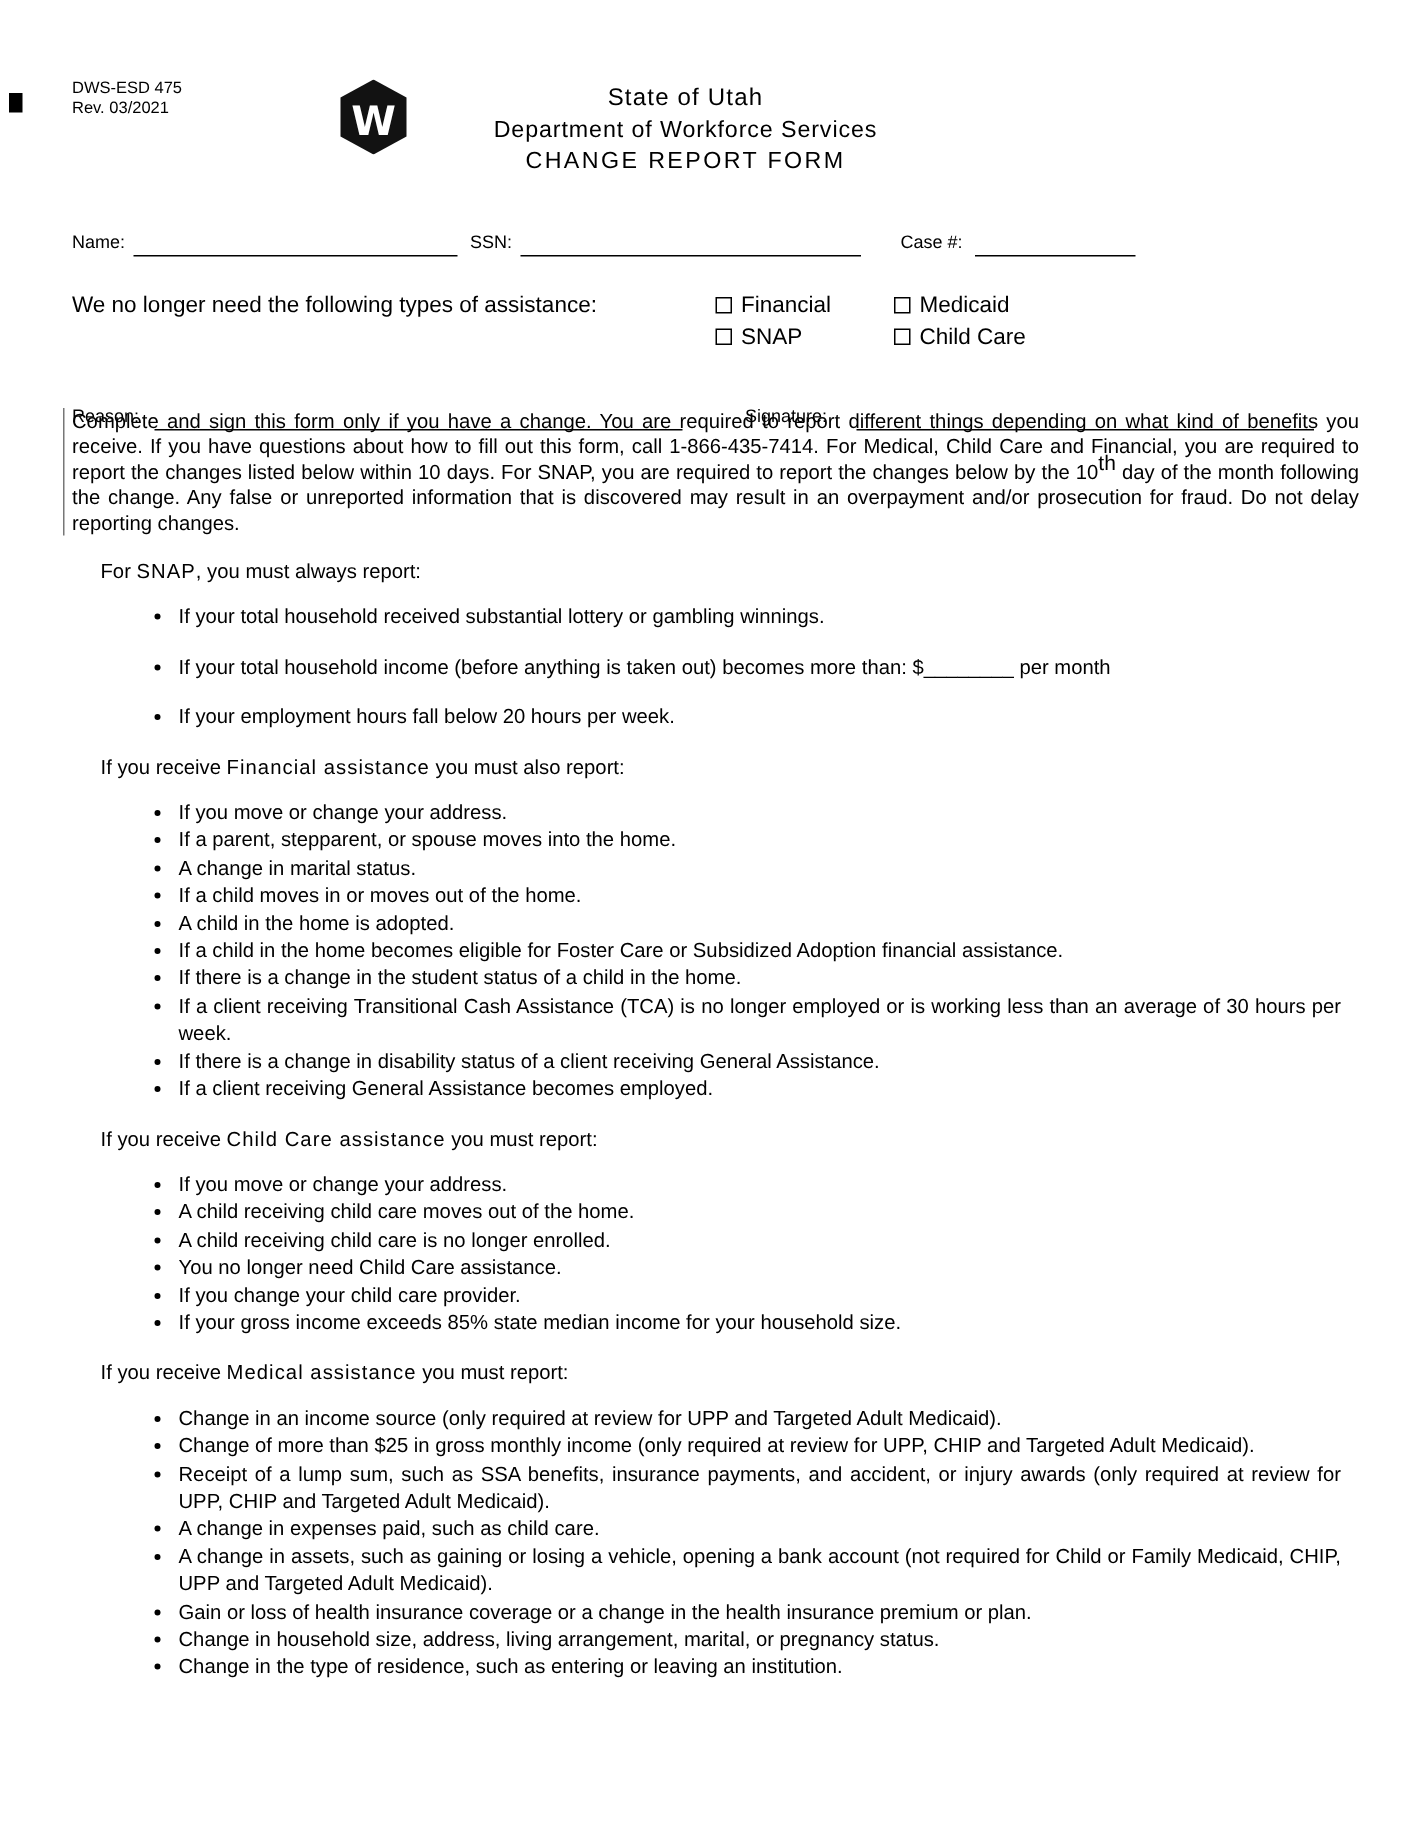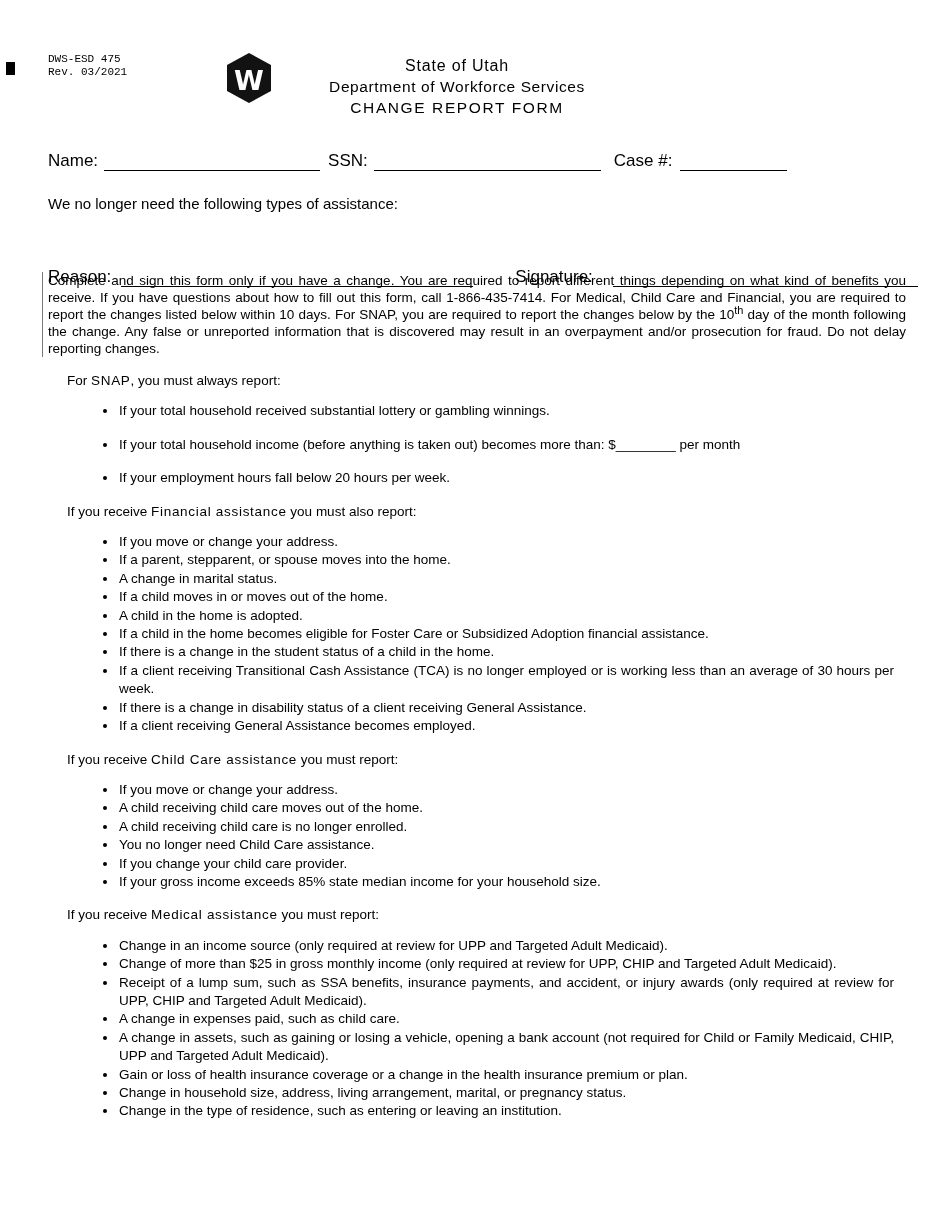--- a/index.html
+++ b/index.html
@@ -4,54 +4,54 @@
 <title>Change Report Form</title>
 <style>
   * { box-sizing: border-box; }
   html, body { margin: 0; padding: 0; background: #ffffff; }
   .page {
     position: relative; width: 950px; height: 1230px; background: #fff;
     font-family: "Liberation Sans", sans-serif; color: #000; overflow: hidden;
   }
   .reg-mark { position: absolute; left: 6px; top: 62px; width: 9px; height: 13px; background: #000; }
 
-  .form-id { position: absolute; left: 48px; top: 53px; font-size: 11px; line-height: 13px; font-family: Liberation Mono, monospace; }
+  .form-id { position: absolute; left: 48px; top: 53px; font-size: 11px; line-height: 13px; }
 
   .logo { position: absolute; left: 226px; top: 53px; width: 46px; height: 50px; }
 
   .titles { position: absolute; left: 0; top: 55px; width: 100%; text-align: center; transform: translateX(-18px); }
   .t1 { font-size: 16px;   letter-spacing: 0.8px; line-height: 21px; }
   .t2 { font-size: 15.5px; letter-spacing: 0.6px; line-height: 21px; }
   .t3 { font-size: 15.5px; letter-spacing: 1.6px; line-height: 22px; }
 
   .row { position: absolute; display: flex; align-items: flex-end; }
   .fields-row { top: 151px; left: 48px; }
   .reason-row { top: 251px; left: 48px; }
-  .lbl { font-size: 17px; line-height: 20px; white-space: nowrap; }
+  .lbl { font-size: 12px; line-height: 20px; white-space: nowrap; }
   .uline { display: inline-block; border-bottom: 1px solid #000; height: 20px; font-size: 13.5px; }
   .w-name   { width: 216px; margin-left: 6px; }
   .ml-ssn   { margin-left: 8px; }
   .w-ssn    { width: 227px; margin-left: 6px; }
-  .ml-case  { margin-left: 13px; }
+  .ml-case  { margin-left: 26px; }
   .w-case   { width: 107px; margin-left: 8px; }
   .w-reason { width: 352px; margin-left: 10px; }
   .ml-sig   { margin-left: 42px; margin-top: 16px; }
   .w-sig    { width: 305px; margin-left: 20px; }
 
   .assist-row { position: absolute; top: 194px; left: 48px; width: 857px; font-size: 15px; line-height: 19px; }
   .checks { position: absolute; left: 429px; top: 0; display: grid; grid-template-columns: 119px auto; row-gap: 2px; }
   .check-item { display: flex; align-items: center; }
   .box { width: 11px; height: 11px; border: 1px solid #000; margin-right: 6px; flex: 0 0 auto; background: #fff; }
 
   .content { position: absolute; top: 272px; left: 48px; width: 858px; font-size: 13.5px; }
   .instructions {
     margin: 0 0 15px -6px; padding-left: 5px; border-left: 1px solid #777;
     line-height: 17px; text-align: justify;
   }
-  .instructions sup { font-size: 11px; line-height: 0; }
+  .instructions sup { font-size: 14px; line-height: 0; }
   .sections { margin-left: 19px; }
   .section { margin-bottom: 15px; text-align: justify; }
   .section-heading { line-height: 18.4px; }
   .kw { letter-spacing: 0.7px; }
   ul.bullets { margin: 12px; padding-left: 39px; list-style: disc; }
   ul.bullets li { line-height: 18.4px; padding-left: 1px; }
 </style>
 </head>
 <body>
 
@@ -81,20 +81,38 @@
     <span class="lbl">Name:</span>
     <span class="uline w-name"></span>
     <span class="lbl ml-ssn">SSN:</span>
     <span class="uline w-ssn"></span>
     <span class="lbl ml-case">Case #:</span>
     <span class="uline w-case"></span>
   </div>
 
   <div class="assist-row">
     <span>We no longer need the following types of assistance:</span>
+    <div class="checks">
+        <span class="check-item">
+          <span class="box"></span>
+          <span>Financial</span>
+        </span>
+        <span class="check-item">
+          <span class="box"></span>
+          <span>Medicaid</span>
+        </span>
+        <span class="check-item">
+          <span class="box"></span>
+          <span>SNAP</span>
+        </span>
+        <span class="check-item">
+          <span class="box"></span>
+          <span>Child Care</span>
+        </span>
+      </div>
   </div>
 
   <div class="row reason-row">
     <span class="lbl">Reason:</span>
     <span class="uline w-reason"></span>
     <span class="lbl ml-sig">Signature:</span>
     <span class="uline w-sig"></span>
   </div>
 
   <div class="content">

